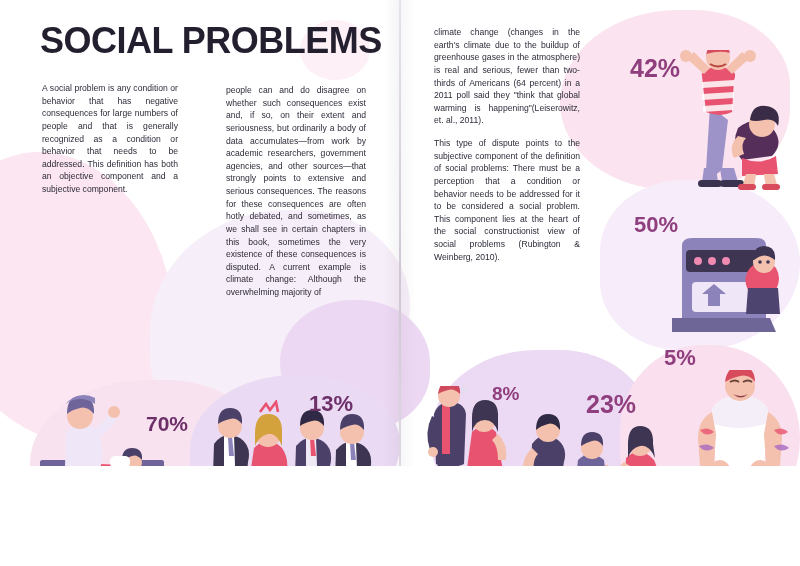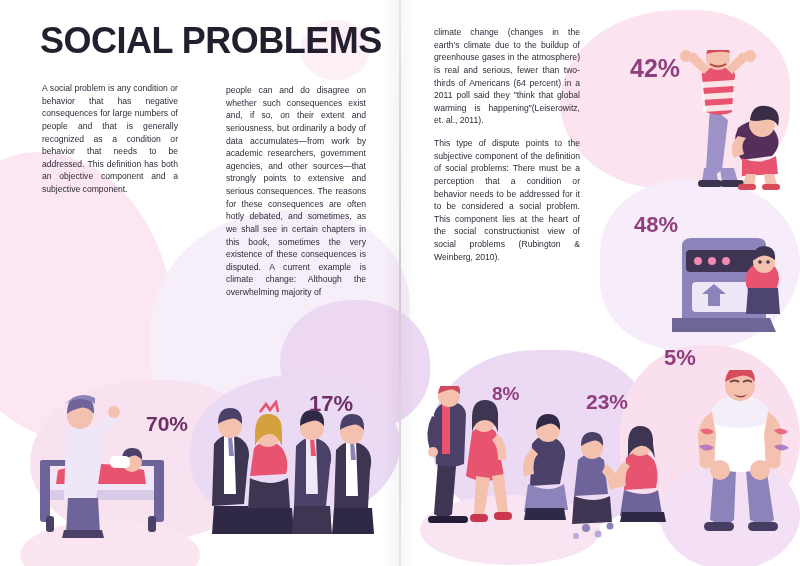--- a/index.html
+++ b/index.html
@@ -5,21 +5,21 @@
   * { box-sizing: border-box; }
   html, body {
     margin: 0; padding: 0;
     width: 800px; height: 566px;
     background: #ffffff;
     font-family: "Liberation Sans", sans-serif;
     overflow: hidden;
   }
   #page {
     position: relative;
-    width: 800px; height: 566px;
+    width: 800px; height: 466px;
     background: #ffffff;
     overflow: hidden;
   }
 
   
   .blob { position: absolute; border-radius: 50%; z-index: 0; }
 
   .blob-a { left: -60px; top: 150px; width: 230px; height: 300px;
             background: #fbe6f2; transform: rotate(-18deg); border-radius: 48% 52% 40% 60%; }
   .blob-b { left: 150px; top: 210px; width: 260px; height: 230px;
@@ -88,21 +88,21 @@
   .pct {
     position: absolute; z-index: 12;
     font-weight: bold;
     color: #8f3f7e;
     white-space: nowrap;
   }
   .pct-42 { left: 630px; top: 54px; font-size: 25px; color: #8f3f7e; }
   .pct-19 { left: 634px; top: 212px; font-size: 22px; color: #8f3f7e; }
   .pct-5  { left: 664px; top: 345px; font-size: 22px; color: #8f3f7e; }
   .pct-8  { left: 492px; top: 383px; font-size: 19px; color: #8f3f7e; }
-  .pct-23 { left: 586px; top: 390px; font-size: 21px; color: #8f3f7e; }
+  .pct-23 { left: 586px; top: 390px; font-size: 25px; color: #8f3f7e; }
   .pct-17 { left: 309px; top: 391px; font-size: 22px; color: #6c2f68; }
   .pct-11 { left: 146px; top: 412px; font-size: 21px; color: #6c2f68; }
 
   
   .ill { position: absolute; z-index: 10; }
 </style>
 </head>
 <body>
 
 <div id="page">
@@ -325,20 +325,20 @@
     <circle cx="44" cy="30" r="13" fill="#f4c1ae"></circle>
     <path d="M31 28 q0 -18 13 -18 q15 0 14 18 q-7 -8 -14 -6 q-9 2 -13 6 Z" fill="#6e6499"></path>
     <path d="M29 18 q16 -10 30 0 l0 -6 q-15 -8 -30 6 Z" fill="#8d83bb"></path>
     <path d="M62 52 q14 -8 20 -22 l-8 -4 q-6 12 -16 16 Z" fill="#efe6f7"></path>
     <circle cx="78" cy="26" r="6" fill="#f4c1ae"></circle>
     <path d="M32 112 l30 0 l2 36 l-34 0 Z" fill="#6e6499"></path>
     <path d="M28 144 l38 0 l2 8 l-42 0 Z" fill="#4b4168"></path>
   </svg>
 
   <div class="pct pct-42">42%</div>
-  <div class="pct pct-19">48%</div>
+  <div class="pct pct-19">50%</div>
   <div class="pct pct-5">5%</div>
   <div class="pct pct-8">8%</div>
   <div class="pct pct-23">23%</div>
-  <div class="pct pct-17">17%</div>
+  <div class="pct pct-17">13%</div>
   <div class="pct pct-11">70%</div>
 
 </div>
 
 </body></html>

